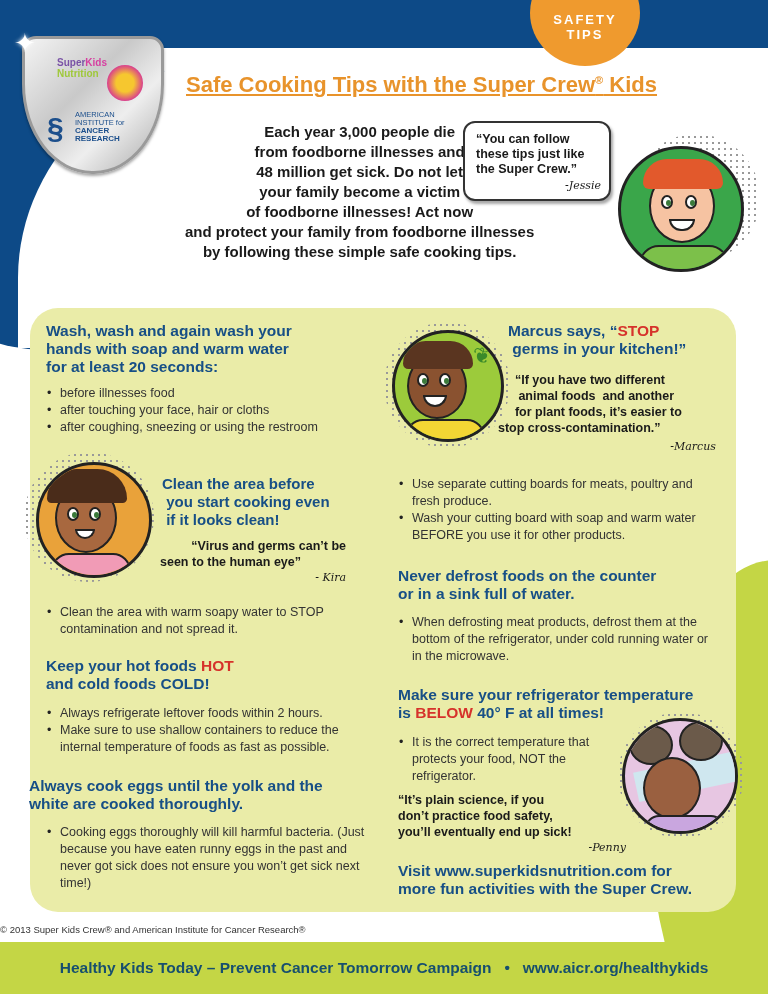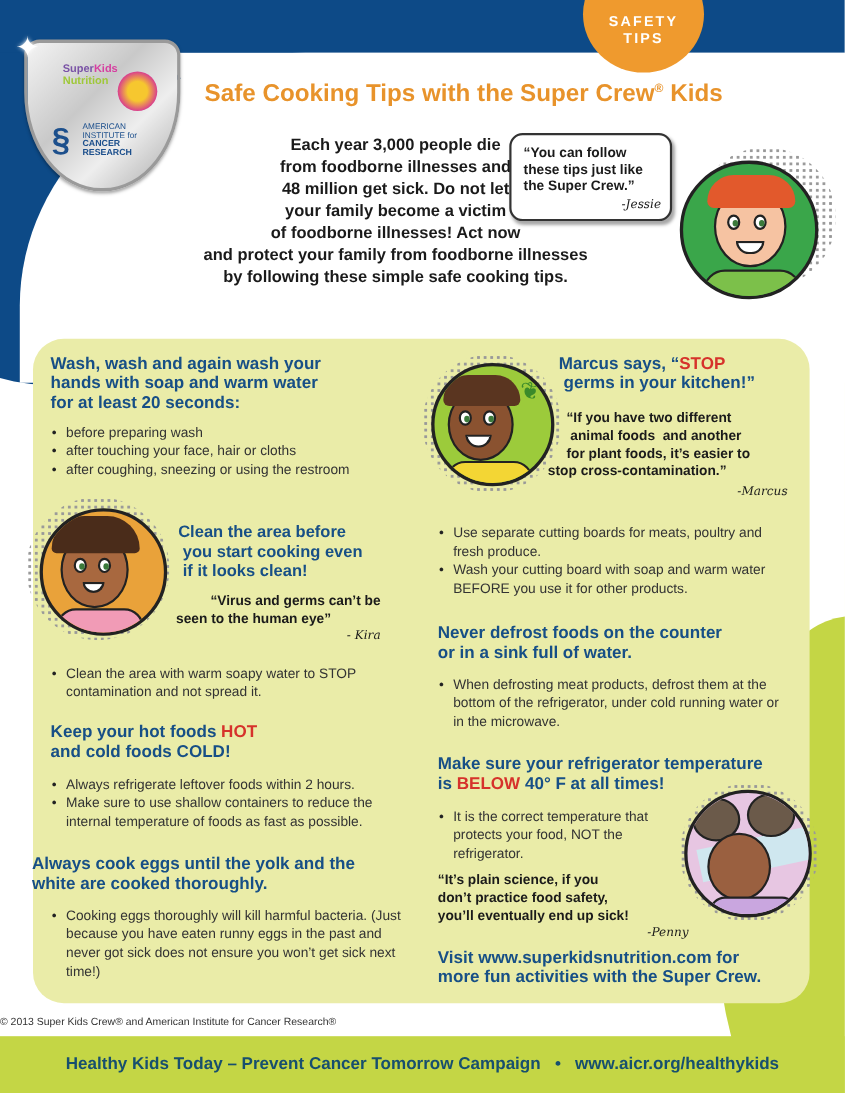--- a/index.html
+++ b/index.html
@@ -16,21 +16,21 @@
   .shield-sparkle { position: absolute; left: 14px; top: 28px; color: #fff; font-size: 26px; text-shadow: 0 0 4px #fff; }
   .sk-logo { position: absolute; left: 32px; top: 18px; font-size: 10px; font-weight: bold; line-height: 11px; }
   .sk-logo .a { color: #7a53a6; }
   .sk-logo .b { color: #d63fa0; }
   .sk-logo .c { color: #9fc83a; display: block; }
   .sk-emblem { position: absolute; left: 82px; top: 26px; width: 36px; height: 36px; border-radius: 50%; background: radial-gradient(circle, #f6c72f 35%, #d9418c 70%, #7a53a6 100%); }
   .aicr-mark { position: absolute; left: 22px; top: 72px; width: 24px; height: 34px; color: #1c4f8c; font-size: 30px; line-height: 34px; font-weight: bold; }
   .aicr-text { position: absolute; left: 50px; top: 72px; font-size: 7.5px; line-height: 8px; color: #1c4f8c; }
   .aicr-text b { font-size: 8px; }
 
-  .page-title { position: absolute; left: 186px; top: 72px; font-size: 22px; font-weight: bold; color: #e8932b; white-space: nowrap; }
+  .page-title { position: absolute; left: 186px; top: 72px; font-size: 22px; font-weight: bold; color: #e8932b; white-space: nowrap; text-decoration: underline; }
   .page-title sup { font-size: 11px; }
 
   .intro { position: absolute; left: 185px; top: 122px; font-size: 15px; font-weight: bold; line-height: 20px; color: #1a1a1a; }
   .intro span { display: block; white-space: nowrap; text-align: center; }
 
   .bubble { position: absolute; left: 463px; top: 121px; width: 148px; height: 80px; border: 2px solid #333; border-radius: 12px; background: #fff; box-shadow: 2px 3px 3px rgba(0,0,0,.35); padding: 9px 0 0 11px; font-size: 12.5px; font-weight: bold; line-height: 15px; }
   .bubble .sig { position: absolute; right: 8px; bottom: 6px; font-style: italic; font-weight: normal; font-family: "DejaVu Serif", serif; font-size: 11px; }
 
   .avatar { position: absolute; border-radius: 50%; border: 3px solid #222; overflow: hidden; }
   .dots { position: absolute; border-radius: 50%; background-image: radial-gradient(#999 1.2px, transparent 1.4px); background-size: 6px 6px; }
@@ -140,21 +140,21 @@
 
 <div class="panel-right-arc"></div>
 <div class="panel"></div>
 
 <h2 class="h-blue sec-wash-h">
   <div>Wash, wash and again wash your</div>
   <div>hands with soap and warm water</div>
   <div>for at least 20 seconds:</div>
 </h2>
 <ul class="bul wash-list">
-  <li>before preparing wash</li>
+  <li>before illnesses food</li>
   <li>after touching your face, hair or cloths</li>
   <li>after coughing, sneezing or using the restroom</li>
 </ul>
 
 <div class="dots" style="left:24px;top:452px;width:130px;height:130px;"></div>
 <div class="avatar" style="left:36px;top:462px;width:116px;height:116px;background:#e9a23a;">
   <div class="face" style="left:16px;top:18px;width:62px;height:70px;background:#a8683f;border:2px solid #222;"></div>
   <div style="position:absolute;left:8px;top:4px;width:80px;height:34px;border-radius:40px 40px 6px 6px;background:#4a2c1a;"></div>
   <div class="eye" style="left:28px;top:42px;"></div>
   <div class="eye" style="left:50px;top:42px;"></div>

